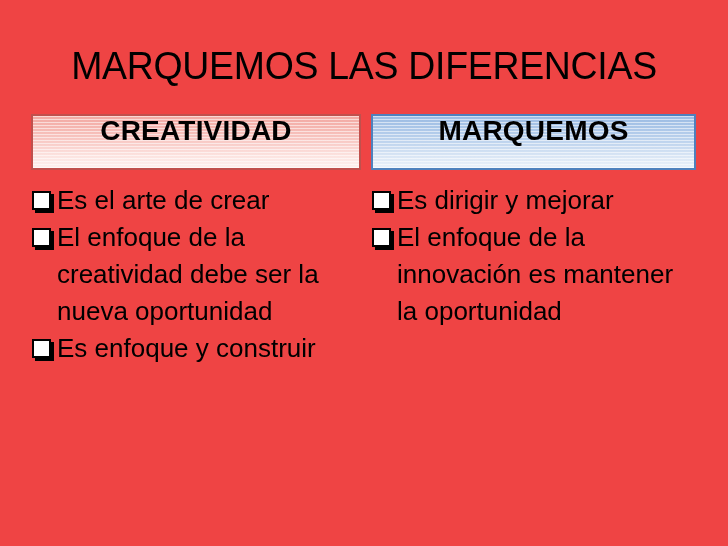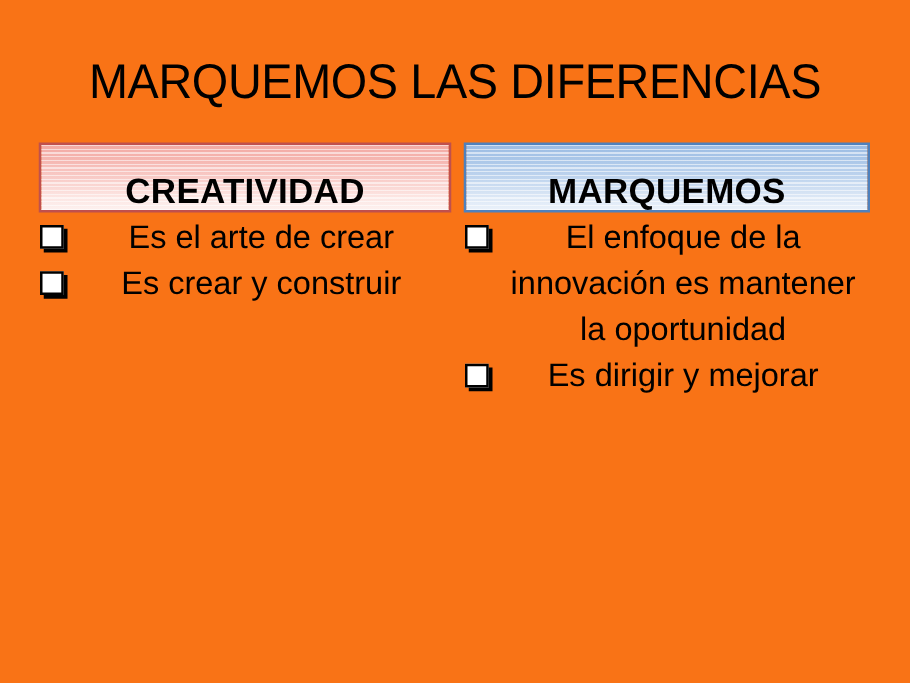--- a/index.html
+++ b/index.html
@@ -14,21 +14,21 @@
     font-family: "Liberation Sans", "DejaVu Sans", sans-serif;
     color: #000000;
     position: relative;
   }
 
   #slide {
     position: absolute;
     left: 0; top: 0;
     width: 728px;
     height: 546px;
-    background: #f97316;
+    background: #ef4444;
   }
 
   
   #slide-title {
     position: absolute;
     left: 30px;
     top: 44px;
     width: 668px;
     text-align: center;
     font-size: 39px;
@@ -49,21 +49,21 @@
   }
   #column-creatividad { left: 31px;  width: 330px; }
   #column-innovacion  { left: 371px; width: 325px; }
 
   
   .col-header {
     position: relative;
     height: 56px;
     box-sizing: border-box;
     display: flex;
-    align-items: flex-end;
+    align-items: flex-start;
     justify-content: center;
     font-size: 28px;
     font-weight: bold;
     letter-spacing: 0.2px;
     color: #000000;
     overflow: hidden;
   }
   .col-header .hdr-label {
     position: relative;
     z-index: 2;
@@ -90,23 +90,22 @@
     background-image: linear-gradient(to bottom, #f2a9a3 0%, #f5b6b0 22%, #f9cfcb 55%, #fce4e1 78%, #fdf1ef 100%);
   }
   #header-innovacion {
     border: 2px solid #4f81bd;
     background-image: linear-gradient(to bottom, #9bbbe3 0%, #aac6e8 22%, #c3d7ef 55%, #dae6f5 78%, #eaf1fa 100%);
   }
 
   
   .bullet-list {
     margin: 0;
-    padding: 1px 0 0 0;
+    padding: 12px 0 0 0;
     list-style: none;
-    text-align: center;
   }
   .bullet-item {
     position: relative;
     padding-left: 26px;
     font-size: 26px;
     line-height: 37px;
     color: #000000;
     margin: 0 0 0 0;
   }
   .bullet-icon {
@@ -151,39 +150,45 @@
       <li class="bullet-item">
         <span class="bullet-icon">
             <i></i>
           </span>
         <span class="bullet-text">Es el arte de crear</span>
       </li>
       <li class="bullet-item">
         <span class="bullet-icon">
             <i></i>
           </span>
-        <span class="bullet-text">Es crear y construir</span>
+        <span class="bullet-text">El enfoque de la creatividad debe ser la nueva oportunidad</span>
+      </li>
+      <li class="bullet-item">
+        <span class="bullet-icon">
+            <i></i>
+          </span>
+        <span class="bullet-text">Es enfoque y construir</span>
       </li>
     </ul>
   </div>
 
   <div class="column" id="column-innovacion">
     <div class="col-header" id="header-innovacion">
       <span class="hdr-label">MARQUEMOS</span>
     </div>
 
     <ul class="bullet-list">
       <li class="bullet-item">
         <span class="bullet-icon">
             <i></i>
           </span>
-        <span class="bullet-text">El enfoque de la innovación es mantener la oportunidad</span>
+        <span class="bullet-text">Es dirigir y mejorar</span>
       </li>
       <li class="bullet-item">
         <span class="bullet-icon">
             <i></i>
           </span>
-        <span class="bullet-text">Es dirigir y mejorar</span>
+        <span class="bullet-text">El enfoque de la innovación es mantener la oportunidad</span>
       </li>
     </ul>
   </div>
 
 </div>
 
 </body></html>

